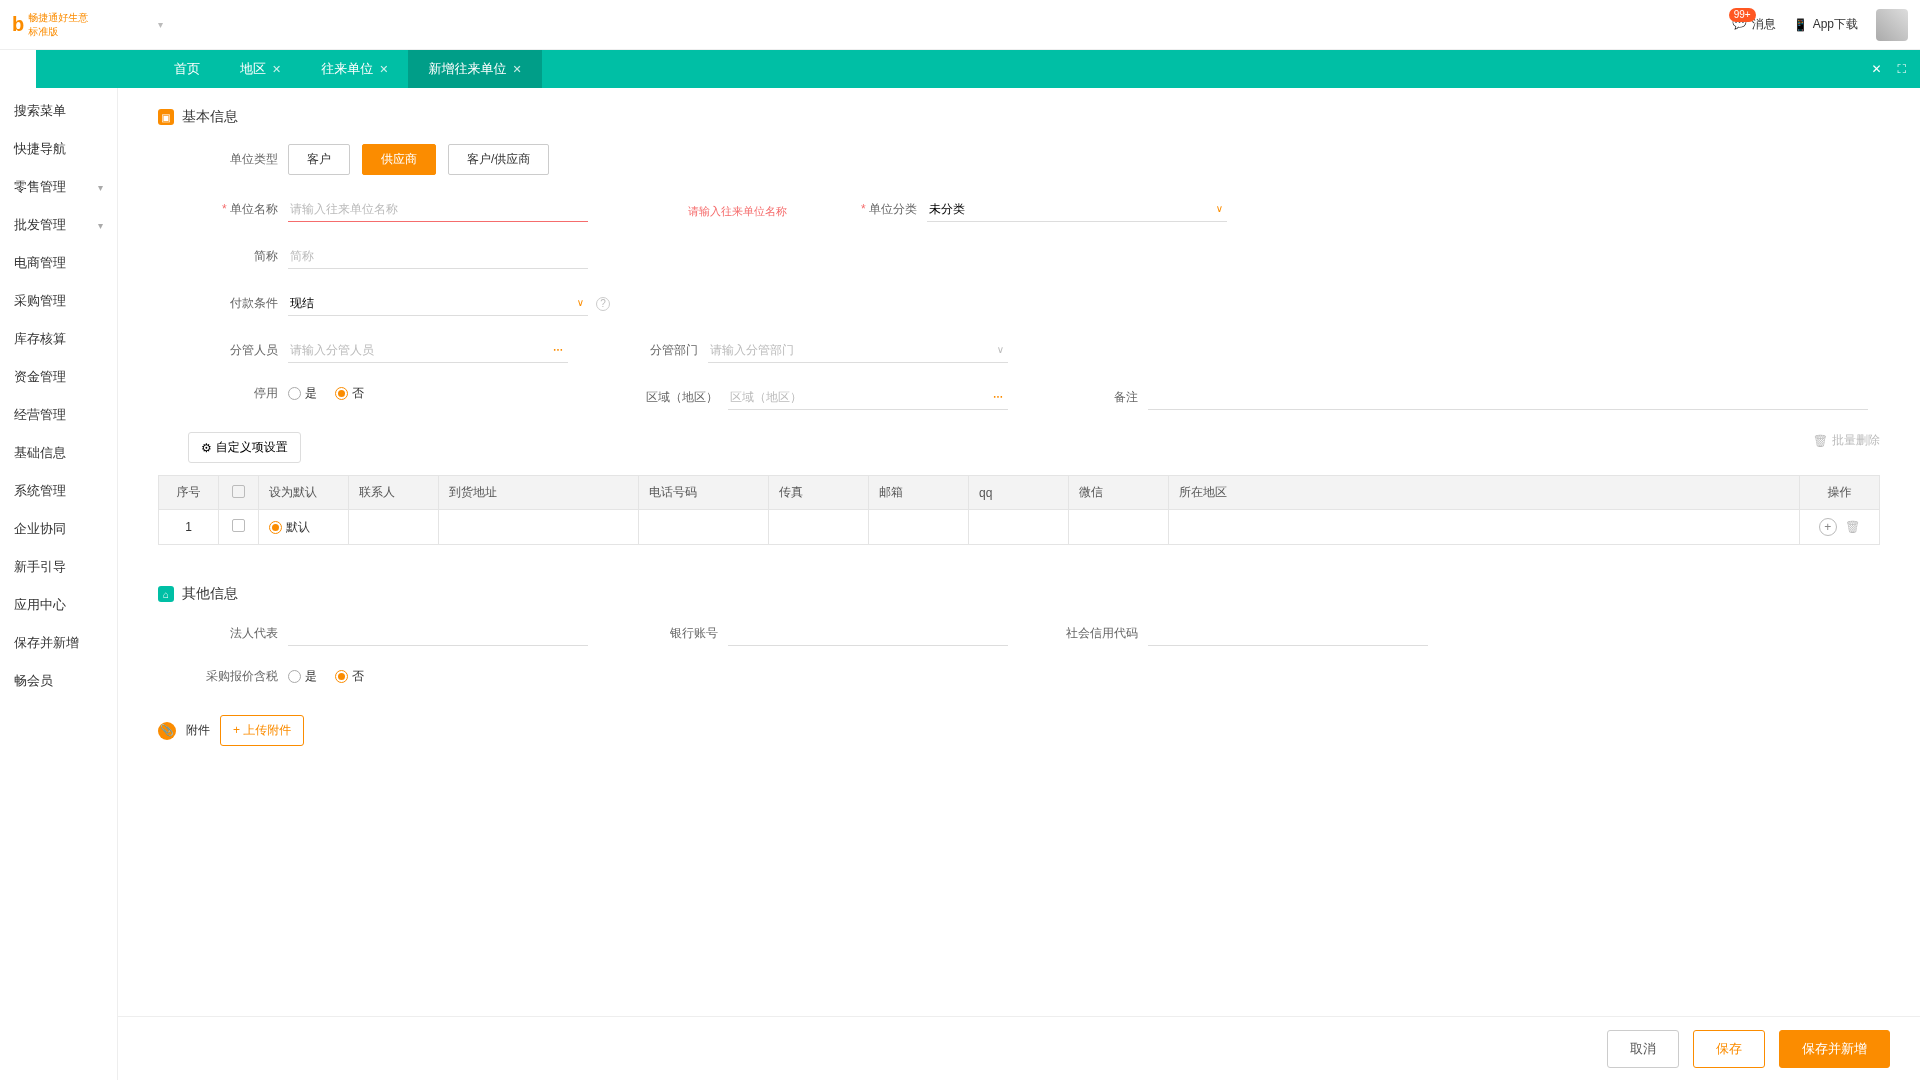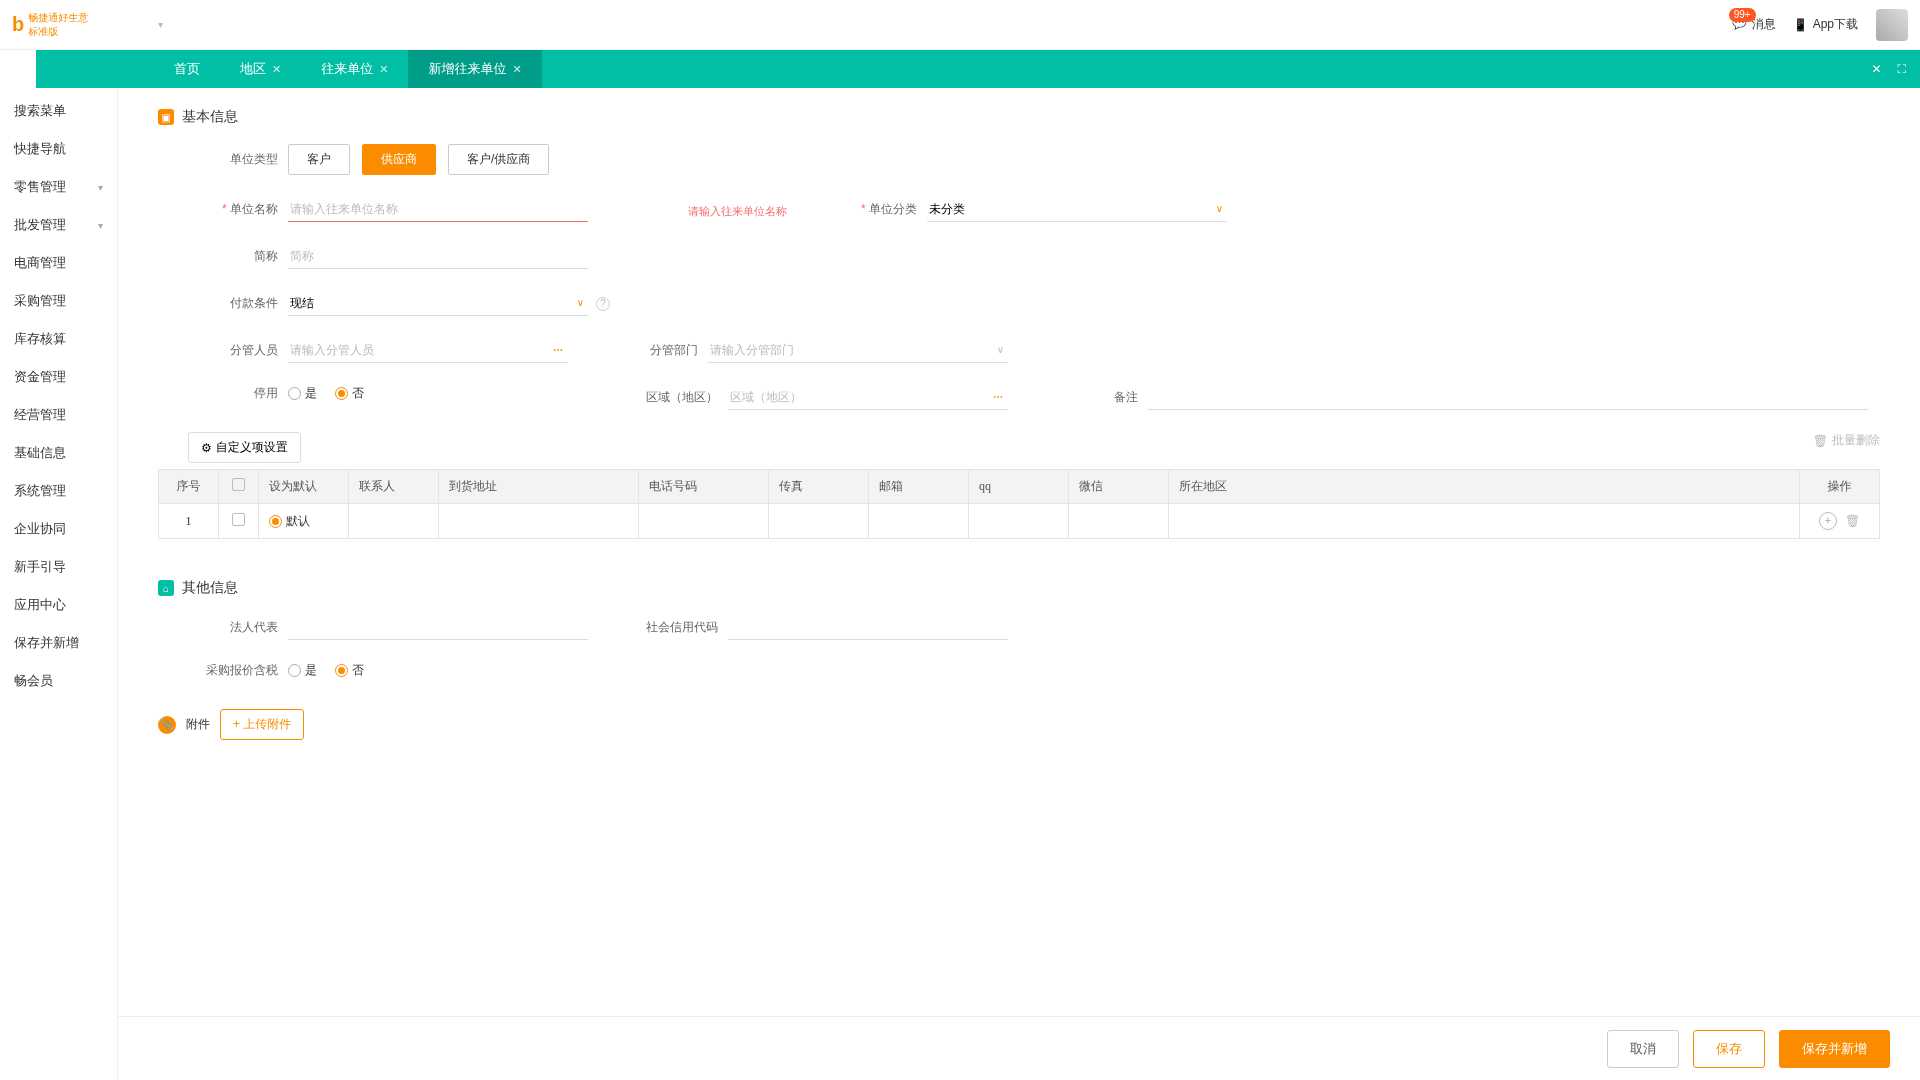--- a/index.html
+++ b/index.html
@@ -61,21 +61,21 @@
 .radio-grp { display: flex; gap: 18px; align-items: center; }
 .radio { display: flex; align-items: center; gap: 4px; cursor: pointer; }
 .rdot { width: 13px; height: 13px; border: 1px solid #aaa; border-radius: 50%; display: inline-block; position: relative; }
 .rdot.on { border-color: #fb8c00; }
 .rdot.on::after { content: ""; position: absolute; inset: 2px; background: #fb8c00; border-radius: 50%; }
 
 .custom-btn { border: 1px solid #ddd; background: #fff; padding: 6px 12px; border-radius: 3px; font-size: 12px; cursor: pointer; display: inline-flex; align-items: center; gap: 4px; }
 .bulk-del { float: right; color: #bbb; font-size: 12px; display: flex; align-items: center; gap: 4px; cursor: pointer; }
 
 
-.tbl { width: 100%; border-collapse: collapse; margin-top: 6px; border: 1px solid #e4e4e4; font-family: Liberation Serif, serif; }
+.tbl { width: 100%; border-collapse: collapse; margin-top: 12px; border: 1px solid #e4e4e4; }
 .tbl th, .tbl td { border: 1px solid #e4e4e4; padding: 8px 10px; font-size: 12px; text-align: left; }
 .tbl th { background: #f3f3f3; font-weight: 500; color: #555; }
 .tbl td.center, .tbl th.center { text-align: center; }
 .chk { width: 13px; height: 13px; border: 1px solid #bbb; display: inline-block; border-radius: 2px; }
 .row-actions { display: flex; gap: 8px; justify-content: center; align-items: center; }
 .circ-btn { width: 18px; height: 18px; border: 1px solid #bbb; border-radius: 50%; display: inline-flex; align-items: center; justify-content: center; font-size: 12px; cursor: pointer; color: #888; }
 .trash { color: #bbb; cursor: pointer; }
 
 .date-wrap { position: relative; display: inline-block; }
 .date-wrap .cal { position: absolute; right: 4px; top: 5px; color: #fb8c00; font-size: 12px; }
@@ -363,20 +363,24 @@
           <span class="sec-icon teal">⌂</span>
           <span>其他信息</span>
         </div>
 
         <div class="form-row" style="margin-left:30px">
           <div class="form-item">
             <div class="form-label">法人代表</div>
             <input class="input w1" style="">
           </div>
           <div class="form-item">
+            <div class="form-label">银行账号</div>
+            <input class="input w1" style="width: 280px;">
+          </div>
+          <div class="form-item">
             <div class="form-label">社会信用代码</div>
             <input class="input w1" style="width: 280px;">
           </div>
         </div>
 
         <div class="form-row" style="margin-left:30px">
           <div class="form-item">
             <div class="form-label">采购报价含税</div>
             <div class="radio-grp">
               <label class="radio">

